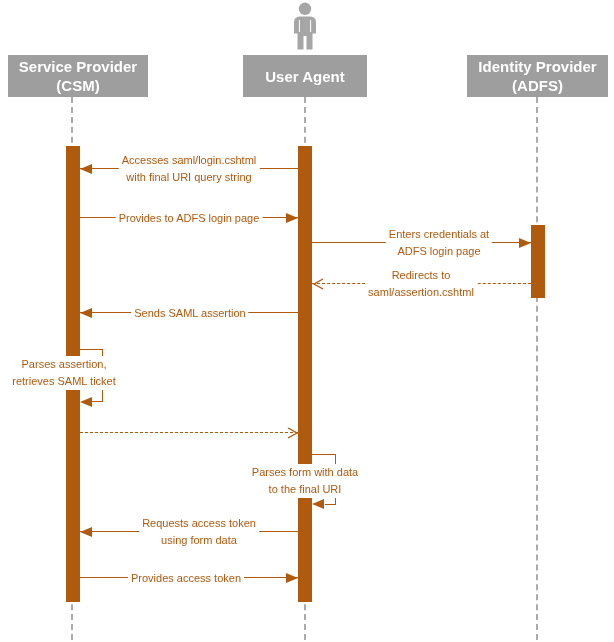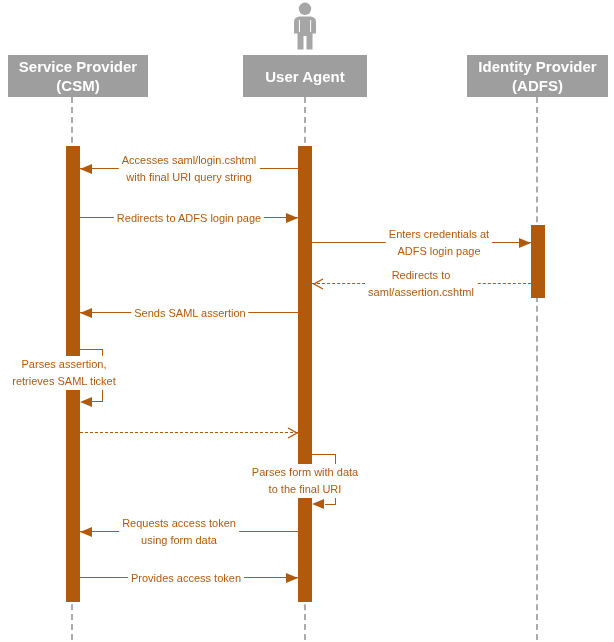--- a/index.html
+++ b/index.html
@@ -70,21 +70,21 @@
   <div class="act-bar" style="left:298px;top:146px;width:14px;height:456px;"></div>
   <div class="act-bar" style="left:531px;top:225px;width:14px;height:73px;"></div>
 
   <div class="hline" style="left:80px;top:168px;width:218px;"></div>
   <div class="tri tri-left" style="left:80px;top:163.5px;"></div>
   <div class="msg-label" style="left:189px;top:169px;">Accesses saml/login.cshtml
 with final URI query string</div>
 
   <div class="hline" style="left:80px;top:217px;width:218px;"></div>
   <div class="tri tri-right" style="left:286px;top:212.5px;"></div>
-  <div class="msg-label" style="left:189px;top:218px;">Redirects to ADFS login page</div>
+  <div class="msg-label" style="left:189px;top:218px;">Provides to ADFS login page</div>
 
   <div class="hline" style="left:312px;top:242px;width:219px;"></div>
   <div class="tri tri-right" style="left:519px;top:237.5px;"></div>
   <div class="msg-label" style="left:421px;top:243px;margin-left:18px;">Enters credentials at
 ADFS login page</div>
 
   <div class="hline dashed" style="left:312px;top:283px;width:219px;"></div>
   <svg class="chev" style="left:312px;top:278px;" width="12" height="12" viewBox="0 0 12 12">
     <path d="M11 1 L2 6 L11 11" fill="none" stroke="#B05A0E" stroke-width="1.4"></path>
   </svg>
@@ -109,20 +109,20 @@
 
   <div class="hline" style="left:312px;top:453.75px;width:24px;"></div>
   <div class="vline" style="left:335px;top:453.75px;height:51px;"></div>
   <div class="hline" style="left:325px;top:503.5px;width:11px;"></div>
   <div class="tri tri-left" style="left:312px;top:498.5px;"></div>
   <div class="msg-label" style="left:305px;top:481px;">Parses form with data
 to the final URI</div>
 
   <div class="hline" style="left:80px;top:531px;width:218px;"></div>
   <div class="tri tri-left" style="left:80px;top:526.5px;"></div>
-  <div class="msg-label" style="left:179px;top:532px;">Requests access token
+  <div class="msg-label" style="left:199px;top:532px;">Requests access token
 using form data</div>
 
   <div class="hline" style="left:80px;top:577px;width:218px;"></div>
   <div class="tri tri-right" style="left:286px;top:572.5px;"></div>
   <div class="msg-label" style="left:186px;top:578px;">Provides access token</div>
 
 </div>
 
 </body></html>

